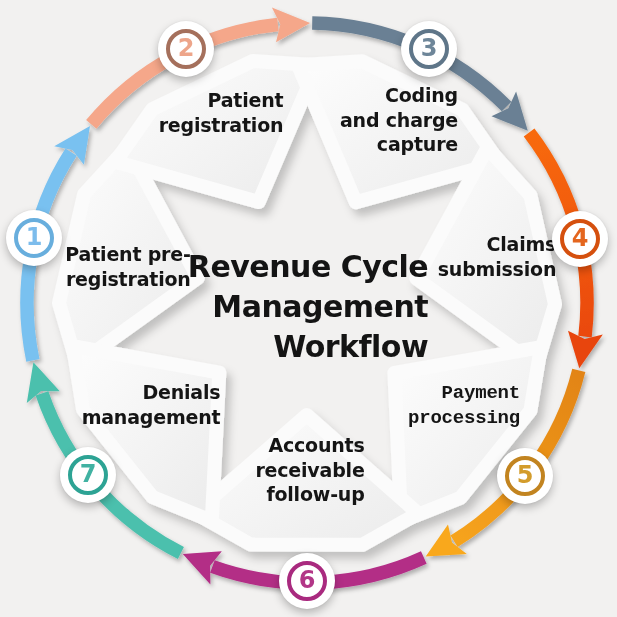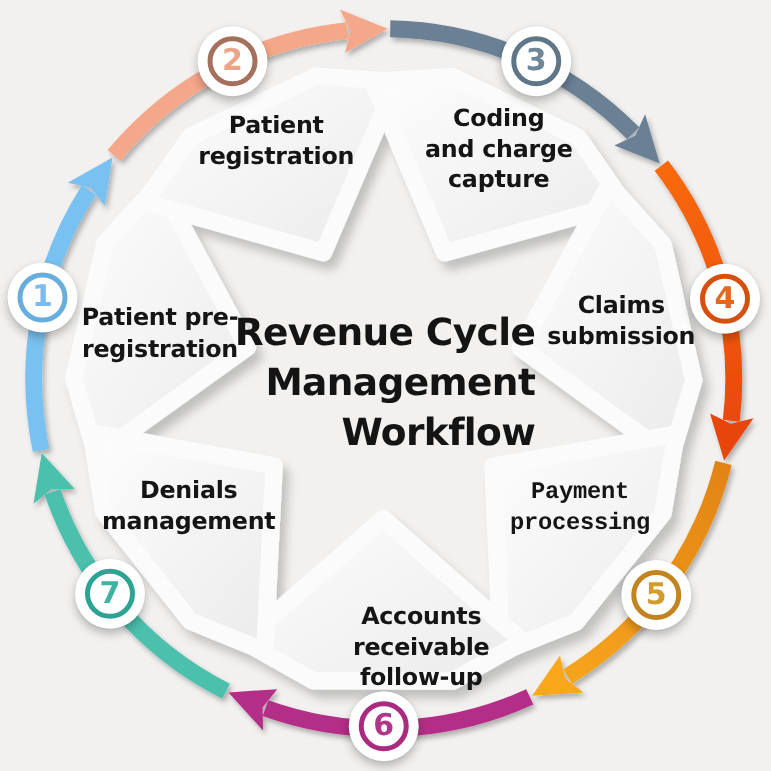--- a/index.html
+++ b/index.html
@@ -6,29 +6,29 @@
   body{width:617px;height:617px;font-family:"DejaVu Sans","Liberation Sans",sans-serif;}
   .stage{position:relative;width:617px;height:617px;overflow:hidden;}
   .stage svg{position:absolute;left:0;top:0;}
   .title{
     position:absolute;left:308px;top:307px;transform:translate(-50%,-50%);
     white-space:pre-line;text-align:right;font-weight:bold;
     font-size:30px;line-height:1.33;letter-spacing:-0.5px;color:#141414;
   }
   .label{
     position:absolute;transform:translate(-50%,-50%);
-    white-space:pre-line;text-align:center;font-weight:bold;
+    white-space:pre-line;text-align:right;font-weight:bold;
     font-size:19px;line-height:1.3;letter-spacing:-0.2px;color:#151515;
   }
   .lbl-1{left:128px;top:267px;}
   .lbl-2{left:221px;top:113px;}
   .lbl-3{left:399px;top:120px;}
   .lbl-4{left:497px;top:257px;}
   .lbl-5{left:464px;top:406px;font-family:Liberation Mono, monospace;}
-  .lbl-6{left:310px;top:518px;margin-left:27px;}
+  .lbl-6{left:310px;top:470px;}
   .lbl-7{left:151px;top:405px;}
   .badge{
     position:absolute;width:56px;height:56px;border-radius:50%;
     background:#fff;box-shadow:0 4px 8px rgba(0,0,0,0.25),0 0 0 1px rgba(0,0,0,0.02);
     display:flex;align-items:center;justify-content:center;
   }
   .ring{
     width:40px;height:40px;border-radius:50%;border:4.5px solid #999;
     background:#fff;display:flex;align-items:center;justify-content:center;
     box-sizing:border-box;

